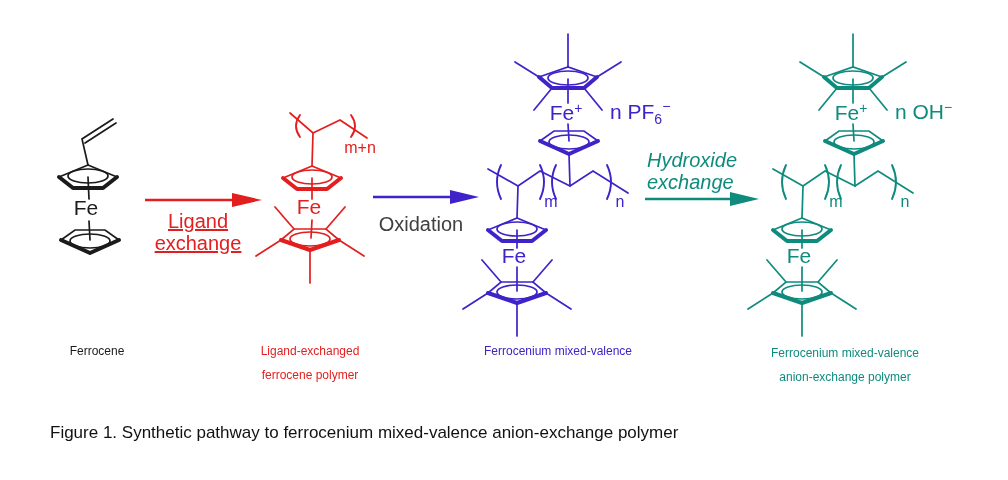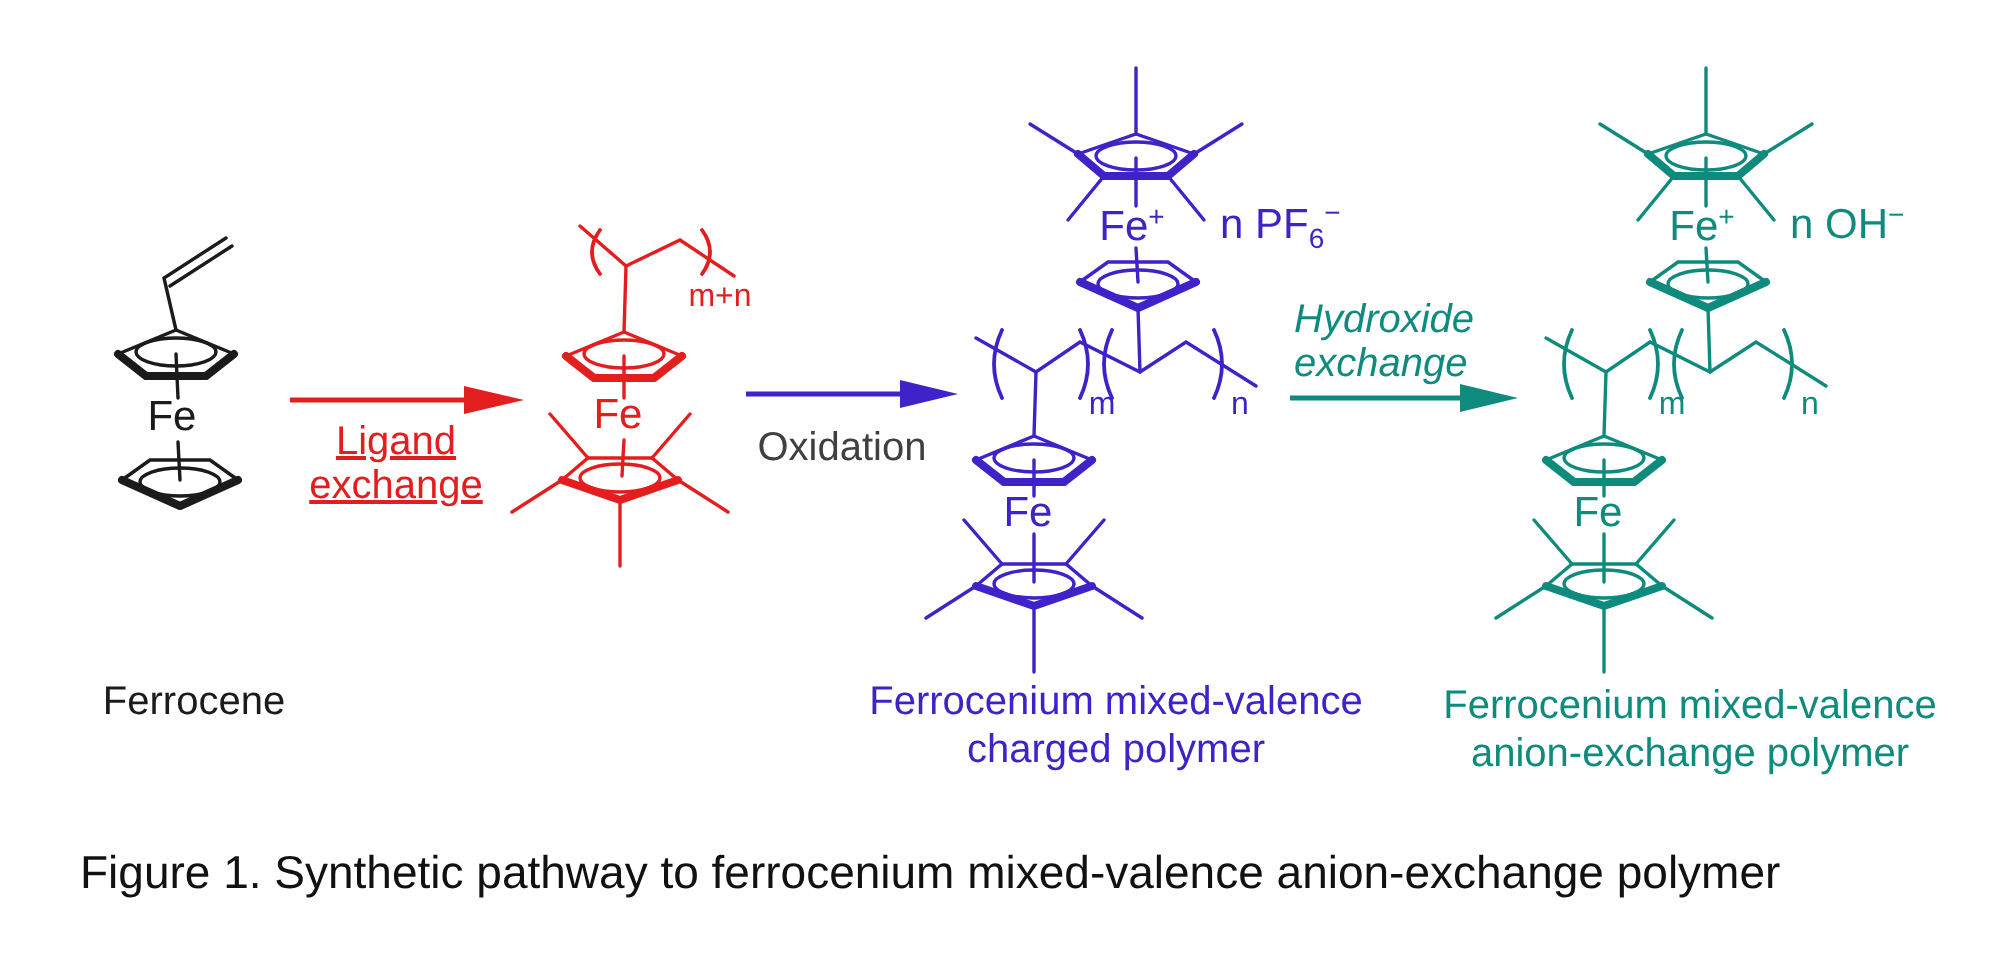--- a/index.html
+++ b/index.html
@@ -10,24 +10,24 @@
   .arrow{position:absolute;}
   .thin{fill:none;stroke:currentColor;stroke-width:1.7px;stroke-linecap:round;}
   .bold{fill:none;stroke:currentColor;stroke-width:4px;stroke-linejoin:round;stroke-linecap:round;}
   .brk{stroke-width:1.9px;}
   .shaft{fill:none;stroke:currentColor;stroke-width:2.4px;}
   .head{fill:currentColor;stroke:none;}
   text{fill:currentColor;font-family:"Liberation Sans","DejaVu Sans",sans-serif;}
   .t21{font-size:21px;}
   .t16{font-size:16px;}
   .t14{font-size:14px;}
-  .lbl{position:absolute;text-align:center;font-size:20px;line-height:24px;white-space:nowrap;}
+  .lbl{position:absolute;text-align:center;font-size:12px;line-height:24px;white-space:nowrap;}
   .albl{position:absolute;font-size:20px;line-height:22px;text-align:center;white-space:nowrap;}
   .albl-left{text-align:left;}
-  .caption{position:absolute;left:40px;top:423px;font-size:23px;color:#111;white-space:nowrap;}
+  .caption{position:absolute;left:50px;top:423px;font-size:17px;color:#111;white-space:nowrap;}
 </style>
 </head>
 <body>
 
 <svg width="0" height="0" style="position:absolute">
   <defs>
     <g id="cp-top">
       <path class="thin" d="M0,-11 L-29,1 M0,-11 L29,1"></path>
       <path class="bold" d="M-29,1 L-15,12 L15,12 L29,1"></path>
       <ellipse class="thin" cx="0" cy="0" rx="20" ry="7"></ellipse>
@@ -129,23 +129,26 @@
     <path class="thin" d="M78,171 L77,203"></path>
     <use href="#cp-top" transform="translate(77,214)"></use>
     <path class="thin" d="M77,215 L77,233 M77,252 L77,276"></path>
     <text x="74" y="248" text-anchor="middle" class="t21">Fe</text>
     <use href="#cps-bot" transform="translate(77,277)"></use>
   </svg>
 
   <div class="lbl" style="left: 17px; top: 339px; width: 160px; color: rgb(27, 27, 27);">
     <div>Ferrocene</div>
   </div>
+  <div class="lbl" style="left: 210px; top: 339px; width: 200px; color: rgb(227, 30, 30);">
+    <div>Ligand-exchanged</div>
+    <div>ferrocene polymer</div>
+  </div>
   <div class="lbl" style="left: 428px; top: 339px; width: 260px; color: rgb(63, 34, 200);">
     <div>Ferrocenium mixed-valence</div>
-    <div>charged polymer</div>
   </div>
   <div class="lbl" style="left: 715px; top: 341px; width: 260px; color: rgb(15, 139, 126);">
     <div>Ferrocenium mixed-valence</div>
     <div>anion-exchange polymer</div>
   </div>
 
   <div class="caption">Figure 1. Synthetic pathway to ferrocenium mixed-valence anion-exchange polymer</div>
 
 </div>
 

